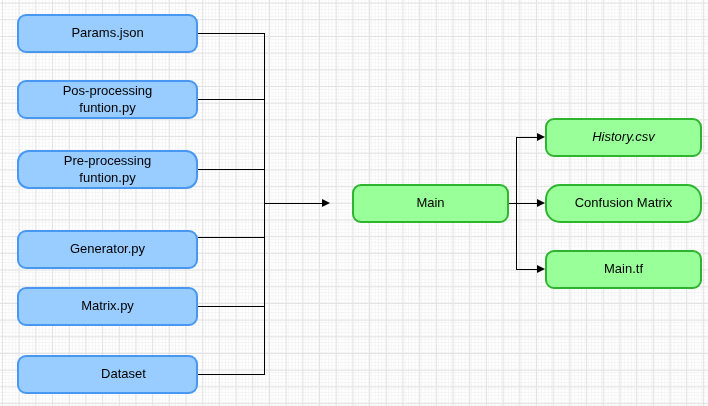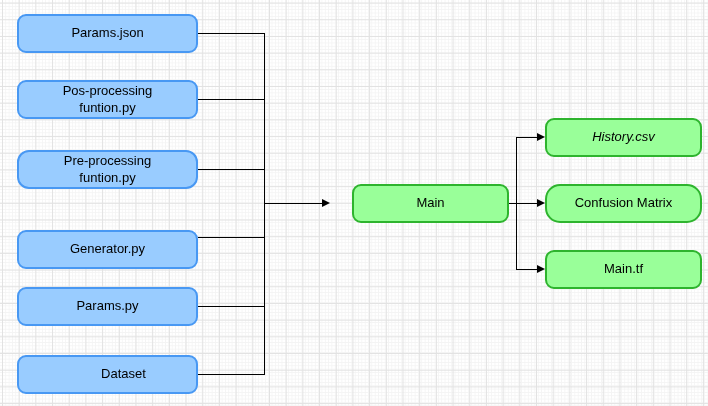--- a/index.html
+++ b/index.html
@@ -101,21 +101,21 @@
 funtion.py</span>
   </div>
   <div class="node blue" style="top:150px;border-radius:12px;">
     <span class="lbl">Pre-processing
 funtion.py</span>
   </div>
   <div class="node blue" style="top:218px;margin-top:12px;">
     <span class="lbl">Generator.py</span>
   </div>
   <div class="node blue" style="top:287px;">
-    <span class="lbl">Params.py</span>
+    <span class="lbl">Matrix.py</span>
   </div>
   <div class="node blue" style="top:355px;padding-left:32px;">
     <span class="lbl">Dataset</span>
   </div>
 
   <div class="node green" style="left:330px; top:184px; width:157px; height:39px;margin-left:22px;">
     <span class="lbl">Main</span>
   </div>
 
   <div class="node green" style="left:545px; top:118px; width:157px; height:39px;font-style:italic;">

